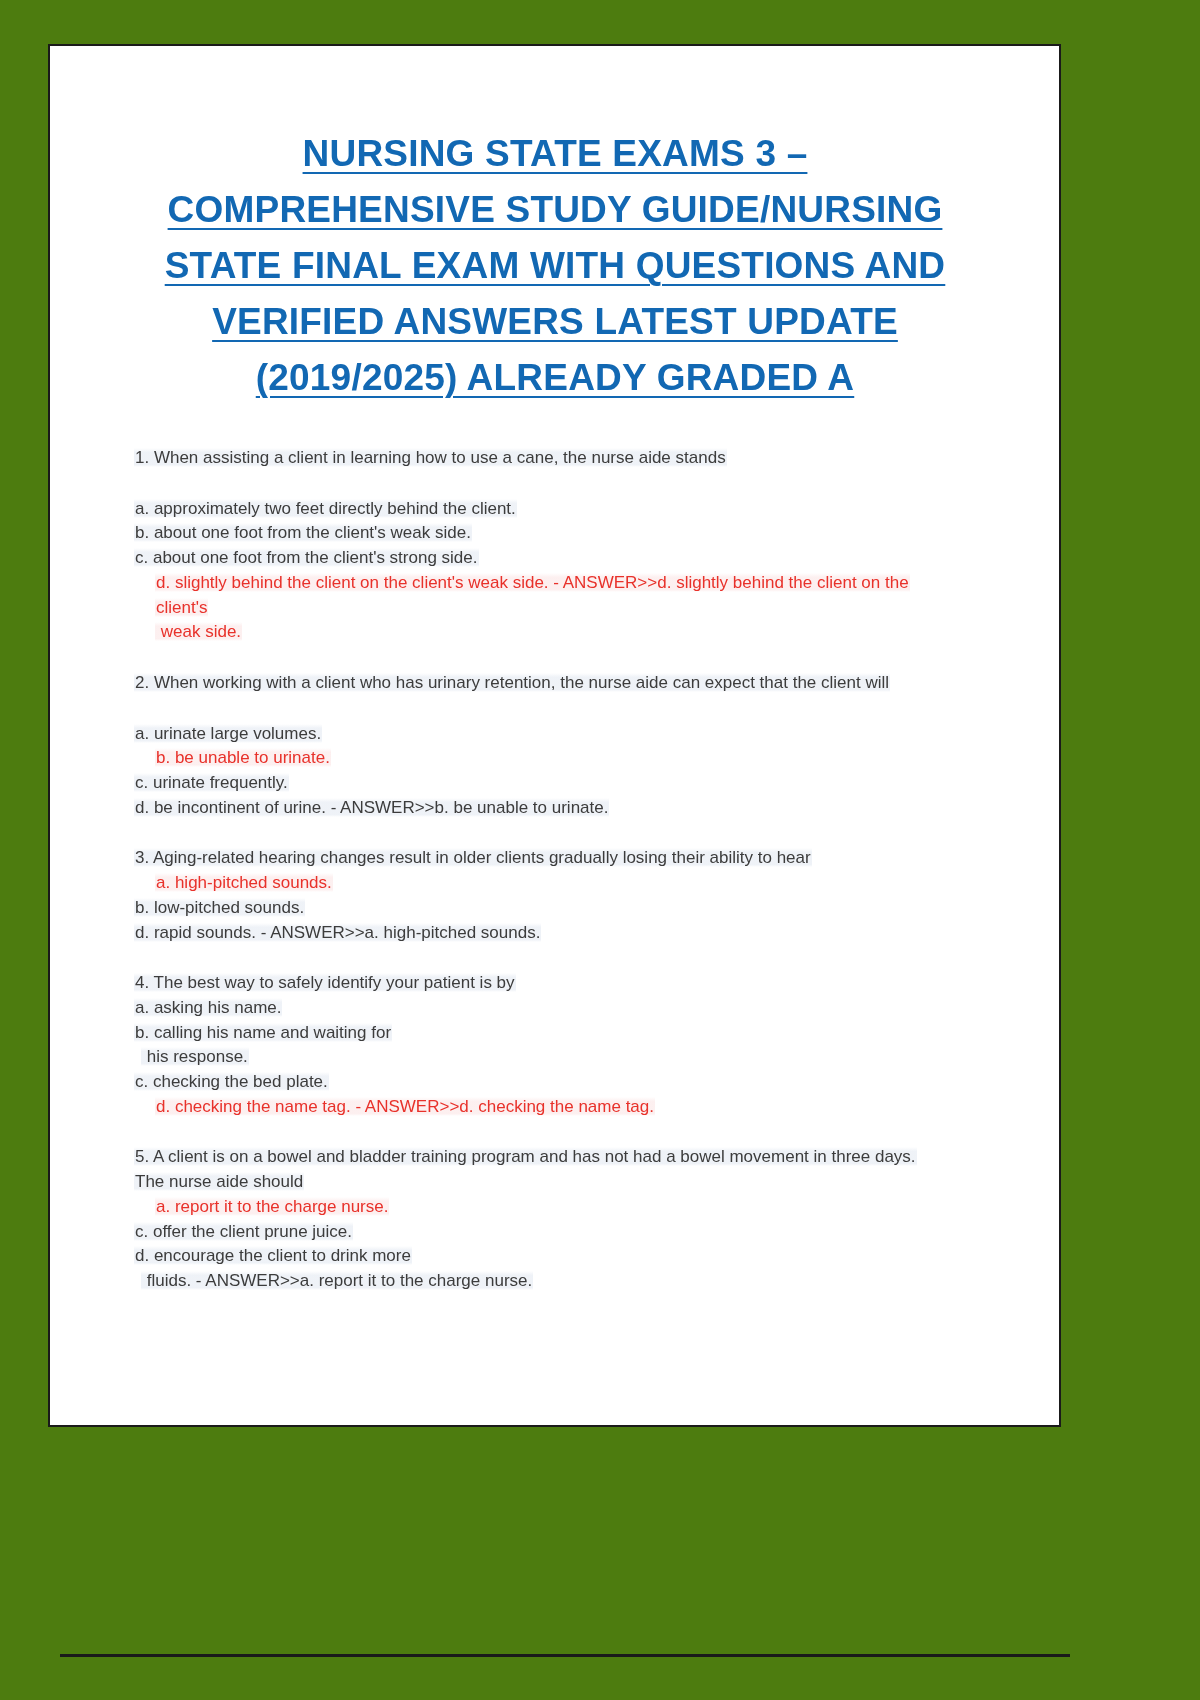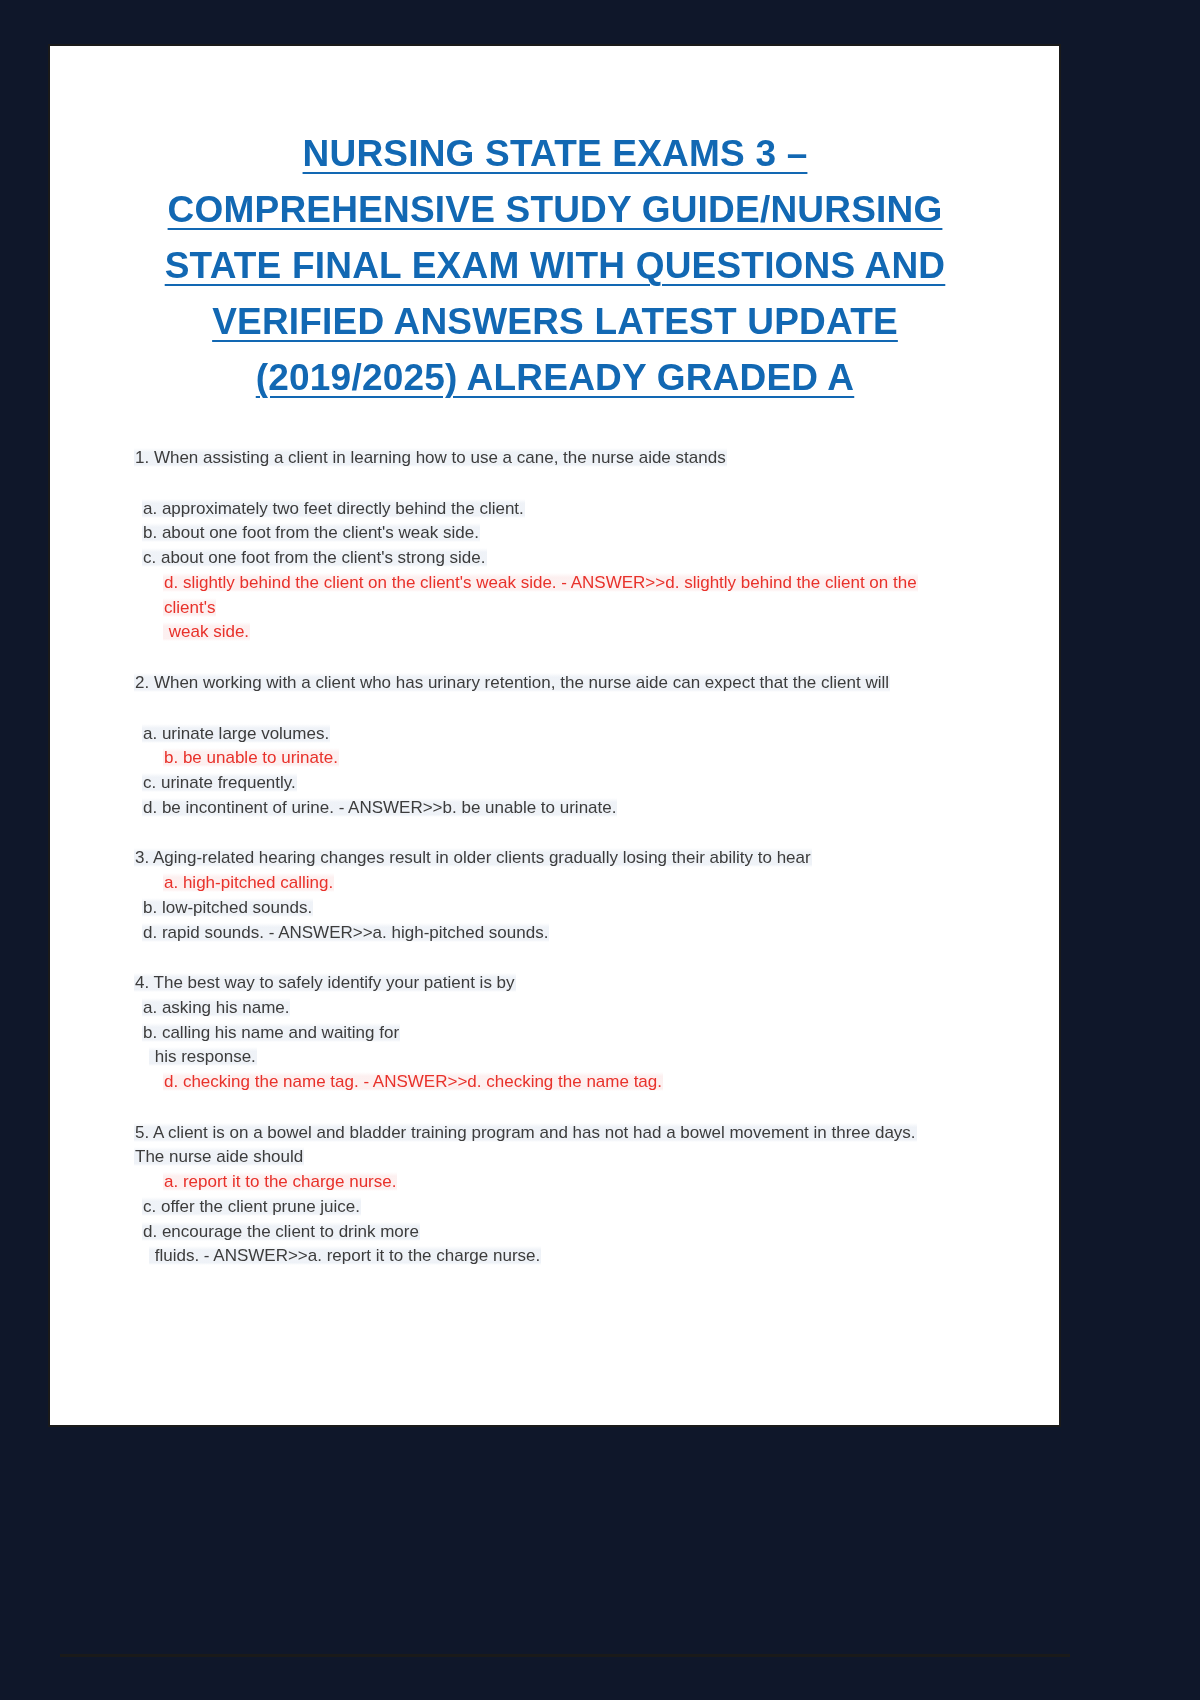--- a/index.html
+++ b/index.html
@@ -8,21 +8,21 @@
     background: #ffffff;
     width: 1200px;
     height: 1700px;
     font-family: "Liberation Sans", sans-serif;
   }
 
   .page {
     position: relative;
     width: 1200px;
     height: 1700px;
-    background: #0f172a;
+    background: #4d7c0f;
     overflow: hidden;
   }
 
   
   .top-rule {
     position: absolute;
     left: 48px;
     top: 44px;
     width: 1013px;
     height: 3px;
@@ -94,21 +94,20 @@
   .spacer-lg { height: 26px; }
 
   .qtext {
     color: #3c3c3c;
     white-space: pre-wrap;
   }
 
   .opt {
     color: #3c3c3c;
     white-space: pre-wrap;
-    margin-left: 8px;
   }
 
   .opt.red, .ans.red {
     color: #e8312a;
     padding-left: 21px;
   }
 
   .indent {
     padding-left: 7px;
   }
@@ -167,32 +166,33 @@
           <div class="opt"><span class="hl">a. urinate large volumes.</span></div>
           <div class="opt red"><span class="hl-red">b. be unable to urinate.</span></div>
           <div class="opt"><span class="hl">c. urinate frequently.</span></div>
           <div class="opt"><span class="hl">d. be incontinent of urine. - ANSWER&gt;&gt;b. be unable to urinate.</span></div>
         </div>
 
         <div class="spacer-lg"></div>
 
         <div class="qblock">
           <div class="qtext"><span class="hl">3. Aging-related hearing changes result in older clients gradually losing their ability to hear</span></div>
-          <div class="opt red"><span class="hl-red">a. high-pitched calling.</span></div>
+          <div class="opt red"><span class="hl-red">a. high-pitched sounds.</span></div>
           <div class="opt"><span class="hl">b. low-pitched sounds.</span></div>
           <div class="opt"><span class="hl">d. rapid sounds. - ANSWER&gt;&gt;a. high-pitched sounds.</span></div>
         </div>
 
         <div class="spacer-lg"></div>
 
         <div class="qblock">
           <div class="qtext"><span class="hl">4. The best way to safely identify your patient is by</span></div>
           <div class="opt"><span class="hl">a. asking his name.</span></div>
           <div class="opt"><span class="hl">b. calling his name and waiting for</span></div>
           <div class="opt indent"><span class="hl"> his response.</span></div>
+          <div class="opt"><span class="hl">c. checking the bed plate.</span></div>
           <div class="opt red"><span class="hl-red">d. checking the name tag. - ANSWER&gt;&gt;d. checking the name tag.</span></div>
         </div>
 
         <div class="spacer-lg"></div>
 
         <div class="qblock">
           <div class="qtext"><span class="hl">5. A client is on a bowel and bladder training program and has not had a bowel movement in three days.</span></div>
           <div class="qtext"><span class="hl">The nurse aide should</span></div>
           <div class="opt red"><span class="hl-red">a. report it to the charge nurse.</span></div>
           <div class="opt"><span class="hl">c. offer the client prune juice.</span></div>

